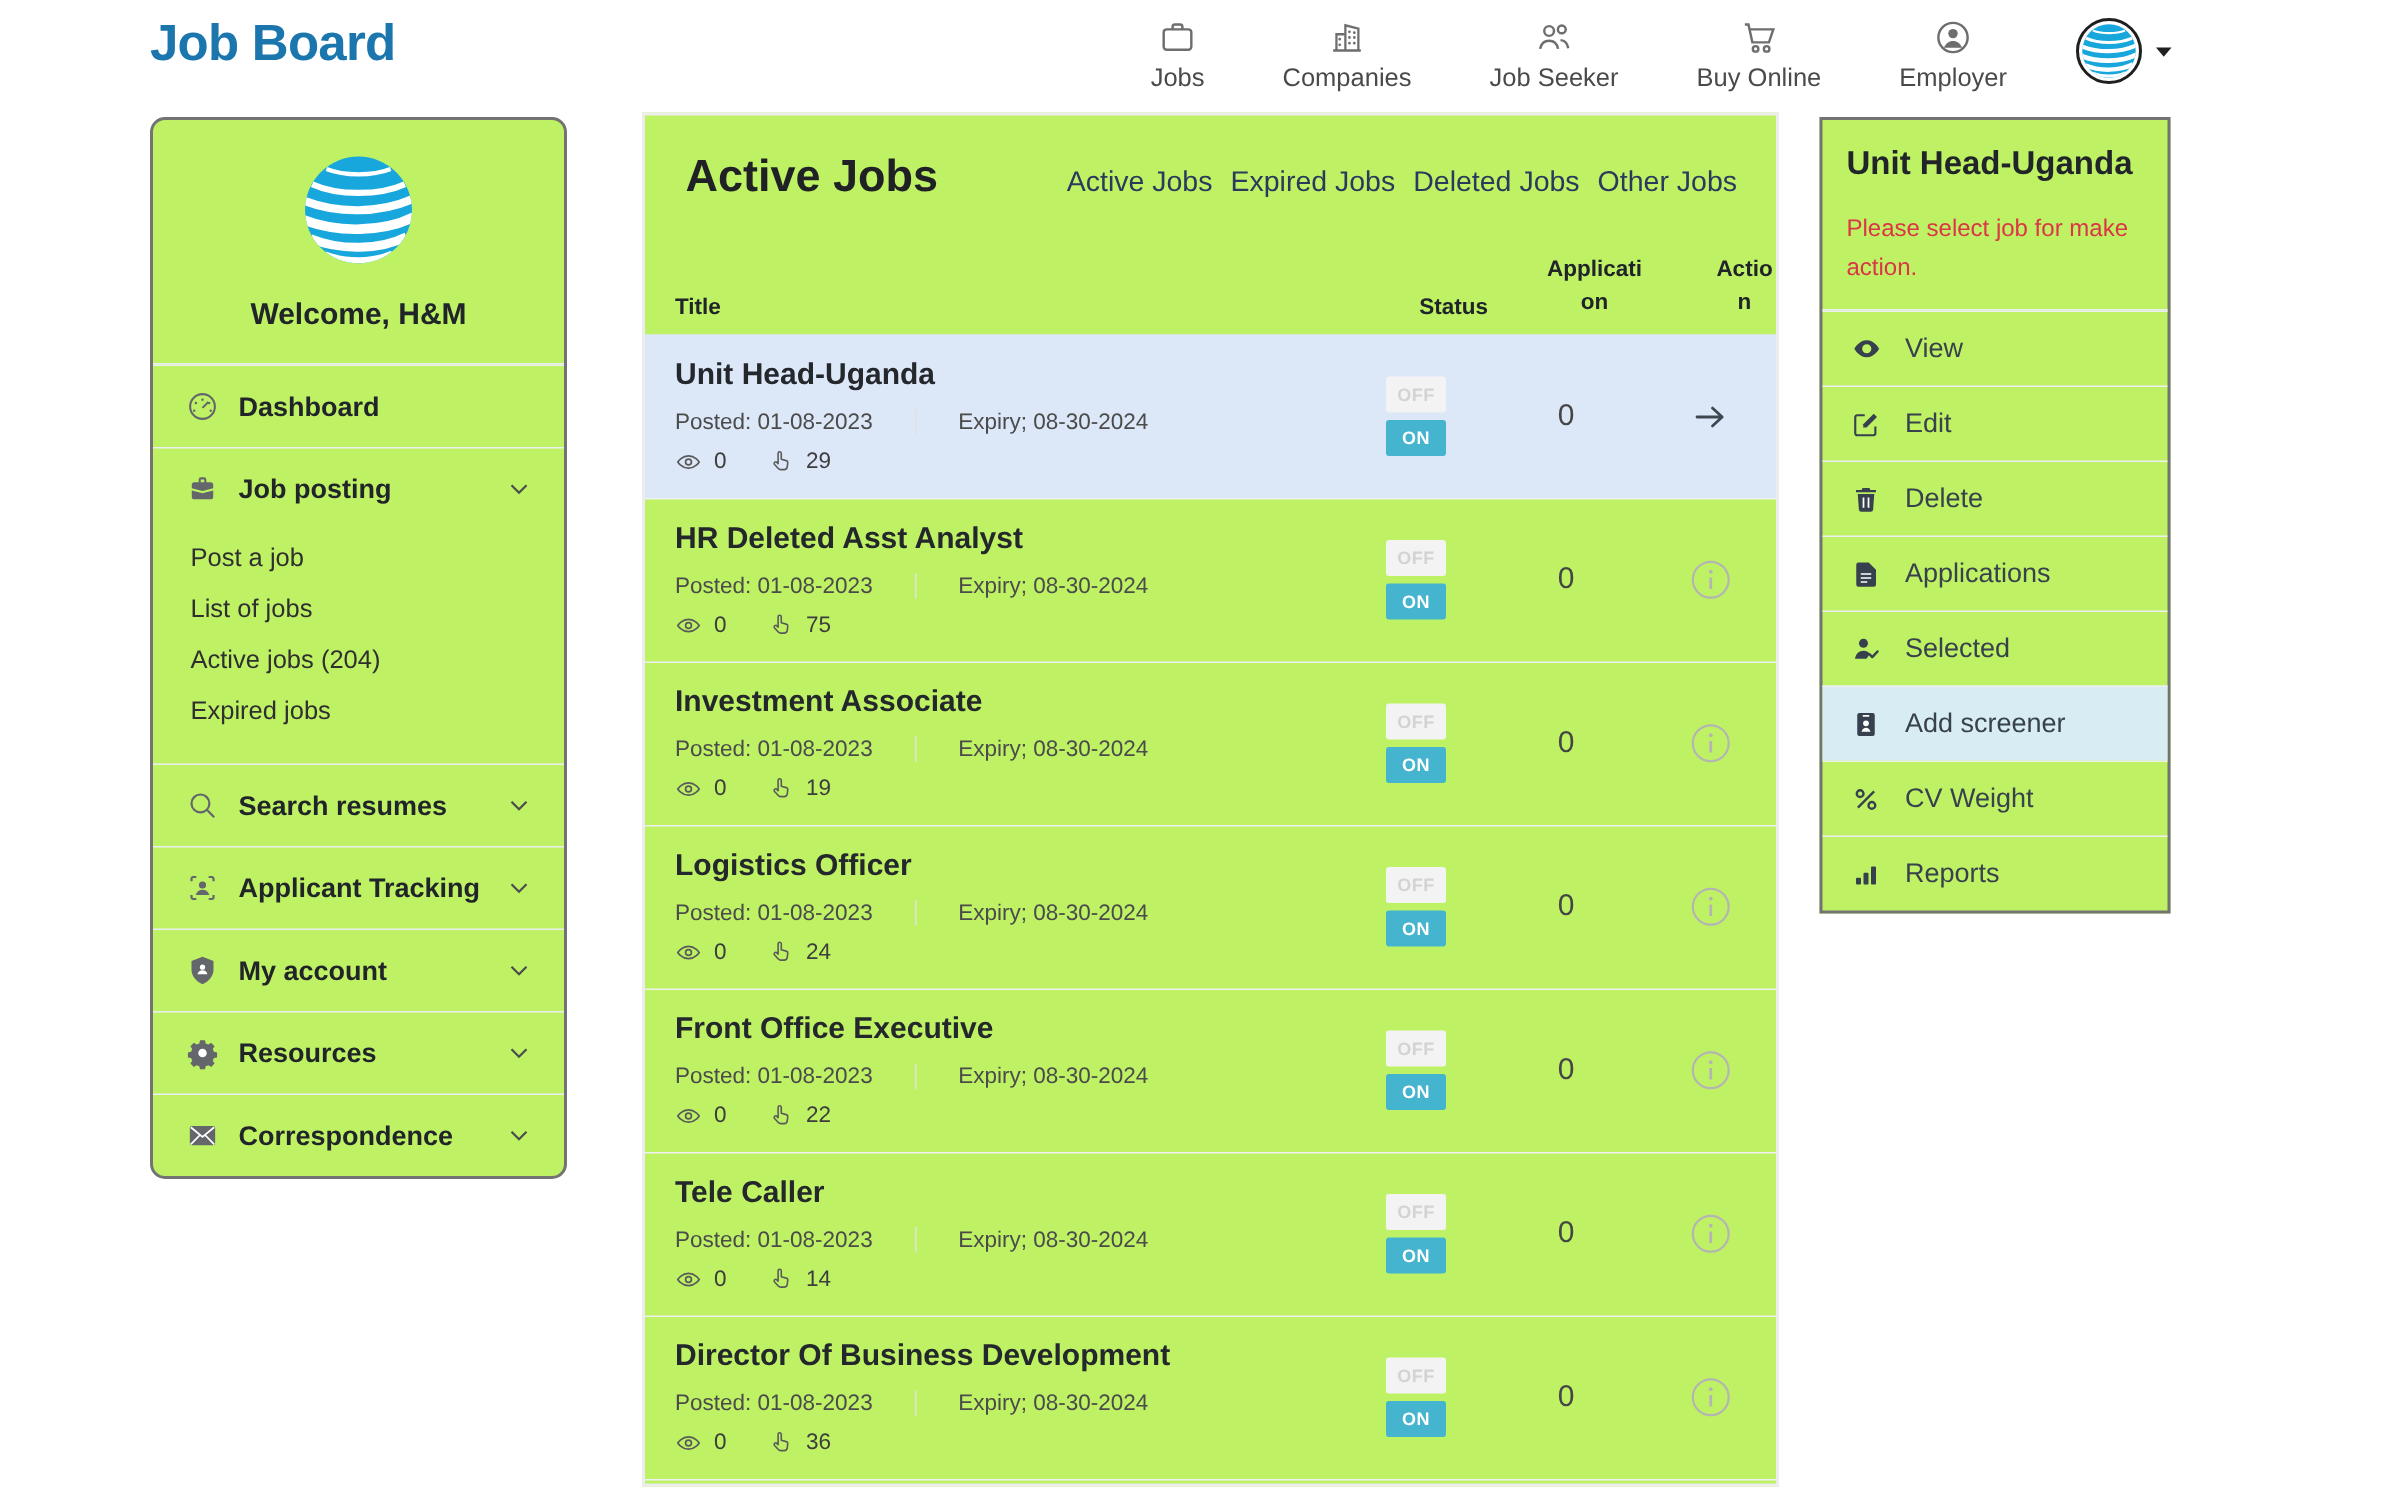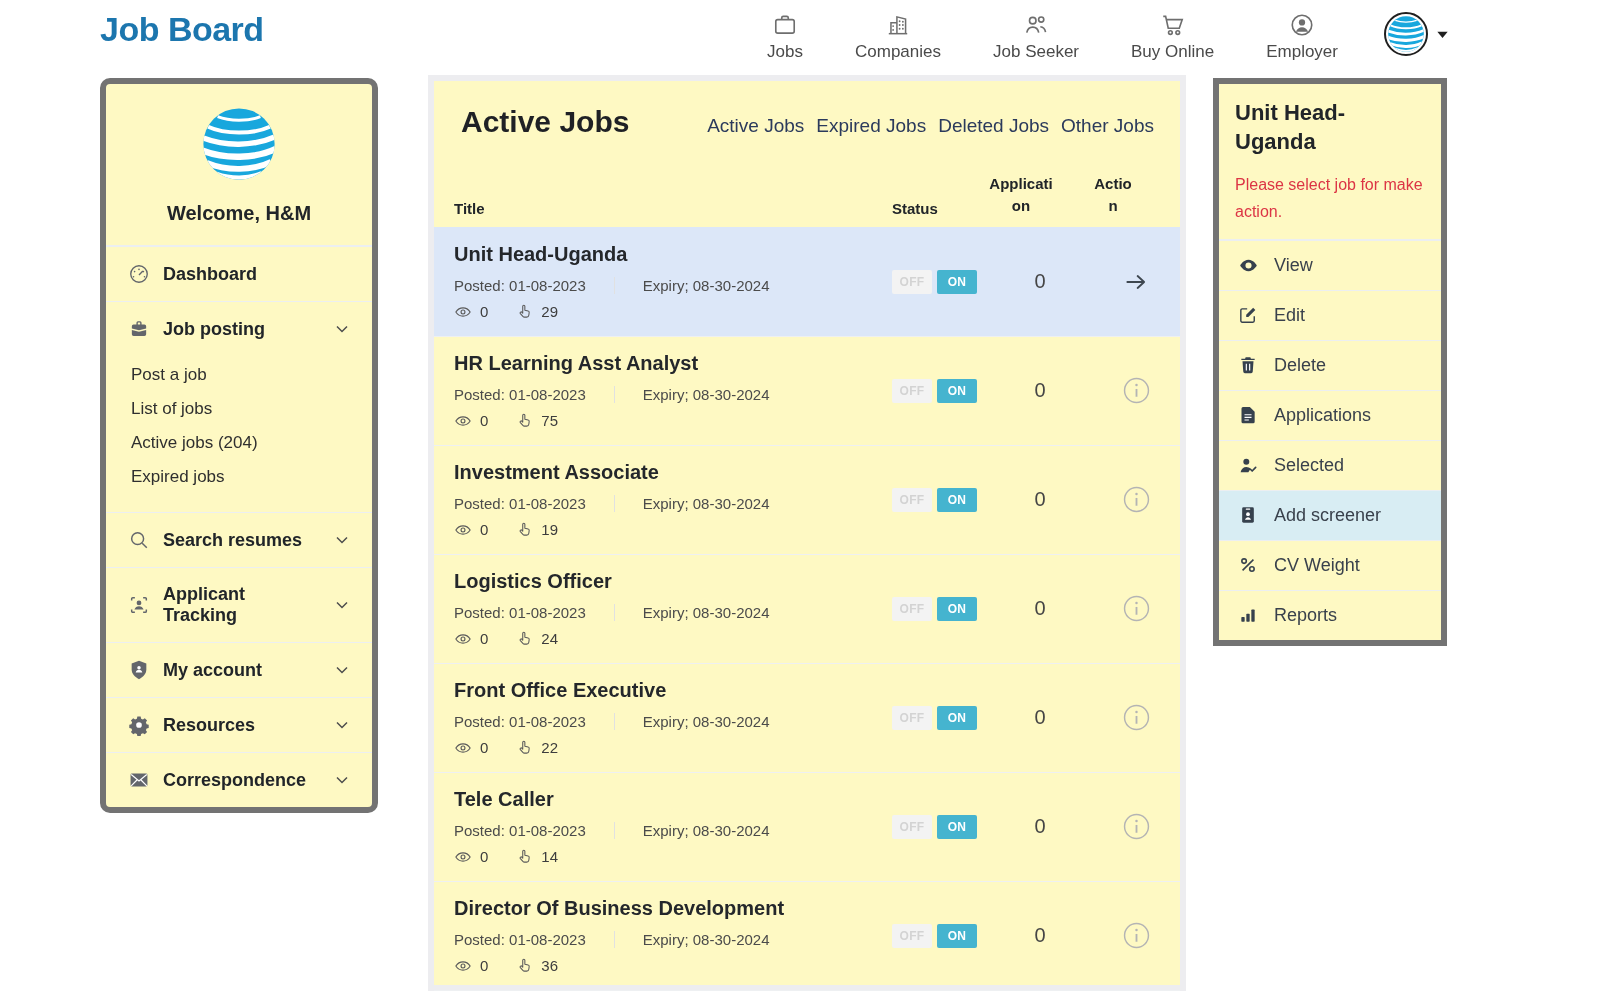--- a/index.html
+++ b/index.html
@@ -18,21 +18,21 @@
   .topnav-item { display:flex; flex-direction:column; align-items:center; gap:4px;
                  color:#4a4a4a; cursor:pointer; }
   .topnav-item .ticon { color:#6e6e6e; }
   .topnav-item .tlabel { font-size:17px; }
   .account { margin-left:46px; display:flex; align-items:center; gap:7px; cursor:pointer; padding-top:2px; }
   .avatar-ring { width:44px; height:44px; border-radius:50%; border:2px solid #1f1f1f;
                  display:flex; align-items:center; justify-content:center; overflow:hidden; background:#fff; }
   .caret { color:#1f1f1f; }
 
   
-  .card { position:absolute; background:#fef9c3; border:6px solid #737373; }
+  .card { position:absolute; background:#bef264; border:2px solid #737373; }
 
   
   .sidebar { left:100px; top:78px; width:278px; border-radius:10px; }
   .side-head { text-align:center; padding:22px 10px 20px; border-bottom:1px solid #eceff1; }
   .side-head .globe { margin:0 auto; }
   .welcome { margin-top:16px; font-size:20px; font-weight:600; color:#212529; }
   .side-item { display:flex; align-items:center; gap:13px; padding:16px 22px;
                border-top:1px solid #eceff1; cursor:pointer; }
   .side-item:first-of-type { border-top:none; }
   .side-item .sicon { color:#63666b; width:22px; display:flex; justify-content:center; }
@@ -44,35 +44,35 @@
   
   .main { left:428px; top:75px; width:758px; height:916px; border-color:#ededf0; }
   .main-head { display:flex; align-items:baseline; padding:24px 26px 0 27px; }
   .main-title { font-size:30px; font-weight:700; color:#1f2125; }
   .tabs { margin-left:auto; display:flex; gap:12px; }
   .tab { font-size:19px; color:#2b3a5c; cursor:pointer; white-space:nowrap; }
 
   .thead { display:grid; grid-template-columns:1fr 96px 104px 88px;
            padding:34px 0 10px 20px; align-items:end; }
   .th { font-size:15px; font-weight:700; color:#212529; }
-  .th-center { display:flex; justify-content:flex-start; text-align:center; }
+  .th-center { display:flex; justify-content:flex-end; text-align:center; }
   .th-app span { width:66px; overflow-wrap:anywhere; line-height:1.45; }
   .th-act span { width:42px; overflow-wrap:anywhere; line-height:1.45; }
 
   .job-row { display:grid; grid-template-columns:1fr 96px 104px 88px; align-items:center;
              min-height:107px; padding:15px 0 15px 20px; border-top:1px solid #eef0f2; cursor:pointer; }
   .job-row.selected { background:#dce7f8; border-top-color:#dce7f8; }
   .jr-title { font-size:20px; font-weight:600; color:#24272b; margin-bottom:11px; }
   .jr-meta { display:flex; font-size:15px; color:#4b4b4b; margin-bottom:9px;text-align:right; }
   .jr-posted { padding-right:28px; }
   .jr-expiry { border-left:1px solid #e1e1e1; padding-left:28px; }
   .jr-stats { display:flex; align-items:center; font-size:15px; color:#3d3d3d; }
   .jr-stats .mi { color:#5a5a5a; margin-right:8px; }
   .jr-stats .gap { width:28px; }
-  .status-cell { display:flex; flex-direction:row; align-items:center; gap:5px; }
+  .status-cell { display:flex; flex-direction:column; align-items:center; gap:5px; }
   .pill { width:40px; text-align:center; font-size:12px; font-weight:700;
           padding:5px 0; border-radius:2px; letter-spacing:0.3px; cursor:pointer; }
   .pill-off { background:#f3f3f3; color:#d3d3d3; }
   .pill-on  { background:#45b4cf; color:#fff; }
   .app-cell { text-align:center; font-size:20px; color:#454545; }
   .act-cell { display:flex; justify-content:center; }
   .arrow-ic { color:#3e4750; }
   .info-ic { color:#b4b4b4; }
 
   
@@ -358,21 +358,21 @@
         <span class="arrow-ic">
           <svg width="26" height="26" viewBox="0 0 24 24" fill="none" stroke="currentColor" stroke-width="1.7" stroke-linecap="round" stroke-linejoin="round">
             <path d="M4 12h15M13.5 6.5L19.5 12l-6 5.5"></path>
           </svg>
         </span>
       </div>
   </div>
 
   <div class="job-row">
     <div>
-      <div class="jr-title">HR Learning Asst Analyst</div>
+      <div class="jr-title">HR Deleted Asst Analyst</div>
       <div class="jr-meta">
         <span class="jr-posted">Posted: 01-08-2023</span>
         <span class="jr-expiry">Expiry; 08-30-2024</span>
       </div>
       <div class="jr-stats">
         <span class="mi">
             <svg width="18" height="18" viewBox="0 0 24 24" fill="none" stroke="currentColor" stroke-width="1.5">
               <path d="M2.5 12S6 6.5 12 6.5 21.5 12 21.5 12 18 17.5 12 17.5 2.5 12 2.5 12z"></path>
               <circle cx="12" cy="12" r="2.6"></circle>
             </svg>

